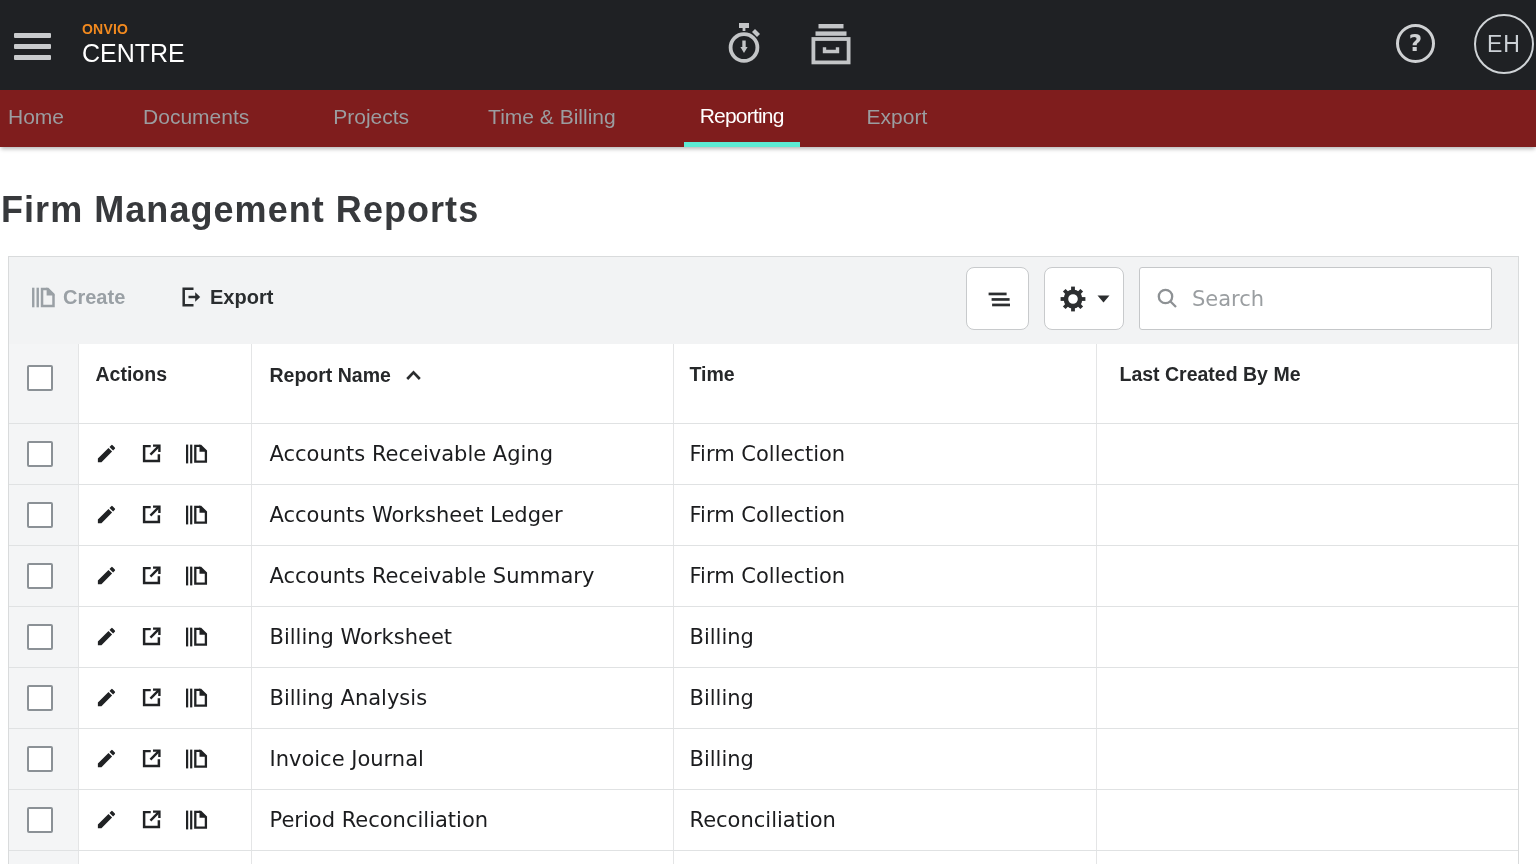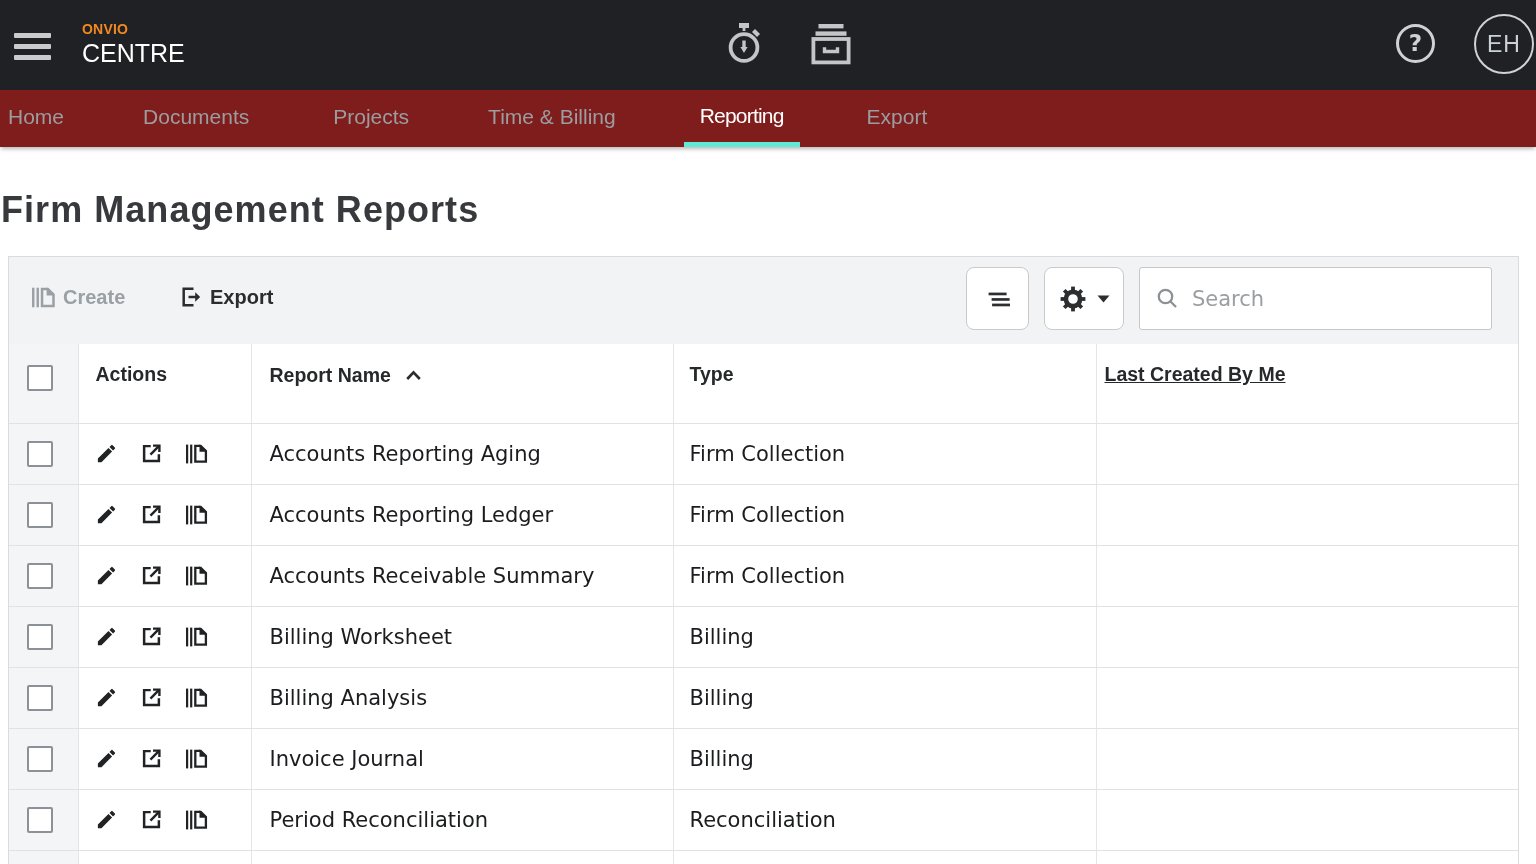--- a/index.html
+++ b/index.html
@@ -72,21 +72,21 @@
   .grid th:last-child, .grid td:last-child { border-right:none; }
   .grid thead th { height:79px; vertical-align:top; text-align:left; font-size:19.5px; font-weight:700;
     color:#26282a; padding-top:19px; cursor:pointer; }
   .grid thead th, .grid tbody td { background:#fff; }
   .grid .col-check { background:#f4f5f6 !important; }
   .grid tbody td { height:61px; vertical-align:middle; font-size:21px; color:#1b1c1e;
     font-family:"DejaVu Sans", sans-serif; }
   .th-actions { padding-left:17px; } .td-actions { padding-left:16px; }
   .th-name { padding-left:18px; } .td-name { padding-left:18px; }
   .th-type, .td-type { padding-left:16px; }
-  .th-last, .td-last { padding-left:8px;text-decoration:underline; }
+  .th-last, .td-last { padding-left:23px; }
   .checkbox { display:block; width:26px; height:26px; background:#fff; border:2px solid #8b9196;
     border-radius:2px; margin-left:18px; cursor:pointer; }
   thead .checkbox { margin-top:2px; }
   .sort-icon { margin-left:9px; vertical-align:1px; }
   .row-actions { display:flex; align-items:center; gap:22px; color:#202224; }
   .row-actions .act { display:inline-flex; cursor:pointer; }
   .partial td { border-bottom:none; }
 </style>
 </head>
 <body>
@@ -216,21 +216,21 @@
           <span class="checkbox"></span>
         </th>
         <th class="th-actions">Actions</th>
         <th class="th-name">
           <span>Report Name</span><span class="sort-icon">
             <svg width="17" height="11" viewBox="0 0 17 11">
               <path d="M2.2 9 L8.5 2.4 L14.8 9" fill="none" stroke="#2b2d2f" stroke-width="2.7"></path>
             </svg>
           </span>
         </th>
-        <th class="th-type">Type</th>
+        <th class="th-type">Time</th>
         <th class="th-last">Last Created By Me</th>
       </tr>
     </thead>
     <tbody>
   <tr>
     <td class="col-check">
       <span class="checkbox"></span>
     </td>
     <td class="td-actions">
       <span class="row-actions">
@@ -249,21 +249,21 @@
         <span class="act">
           <svg width="24" height="24" viewBox="0 0 24 24">
             <rect x="1" y="2.6" width="2.2" height="18.8" fill="currentColor"></rect>
             <rect x="5.1" y="2.6" width="2.2" height="18.8" fill="currentColor"></rect>
             <path d="M10.3 3.8 h5.4 l5.2 5.2 v10.6 H10.3 Z" fill="none" stroke="currentColor" stroke-width="2.3"></path>
             <path d="M14.5 2.3 L22 9.8 L14.5 9.8 Z" fill="currentColor"></path>
           </svg>
         </span>
       </span>
     </td>
-    <td class="td-name">Accounts Reporting Aging</td>
+    <td class="td-name">Accounts Receivable Aging</td>
     <td class="td-type">Firm Collection</td>
     <td class="td-last"></td>
   </tr>
 
   <tr>
     <td class="col-check">
       <span class="checkbox"></span>
     </td>
     <td class="td-actions">
       <span class="row-actions">
@@ -282,21 +282,21 @@
         <span class="act">
           <svg width="24" height="24" viewBox="0 0 24 24">
             <rect x="1" y="2.6" width="2.2" height="18.8" fill="currentColor"></rect>
             <rect x="5.1" y="2.6" width="2.2" height="18.8" fill="currentColor"></rect>
             <path d="M10.3 3.8 h5.4 l5.2 5.2 v10.6 H10.3 Z" fill="none" stroke="currentColor" stroke-width="2.3"></path>
             <path d="M14.5 2.3 L22 9.8 L14.5 9.8 Z" fill="currentColor"></path>
           </svg>
         </span>
       </span>
     </td>
-    <td class="td-name">Accounts Reporting Ledger</td>
+    <td class="td-name">Accounts Worksheet Ledger</td>
     <td class="td-type">Firm Collection</td>
     <td class="td-last"></td>
   </tr>
 
   <tr>
     <td class="col-check">
       <span class="checkbox"></span>
     </td>
     <td class="td-actions">
       <span class="row-actions">

